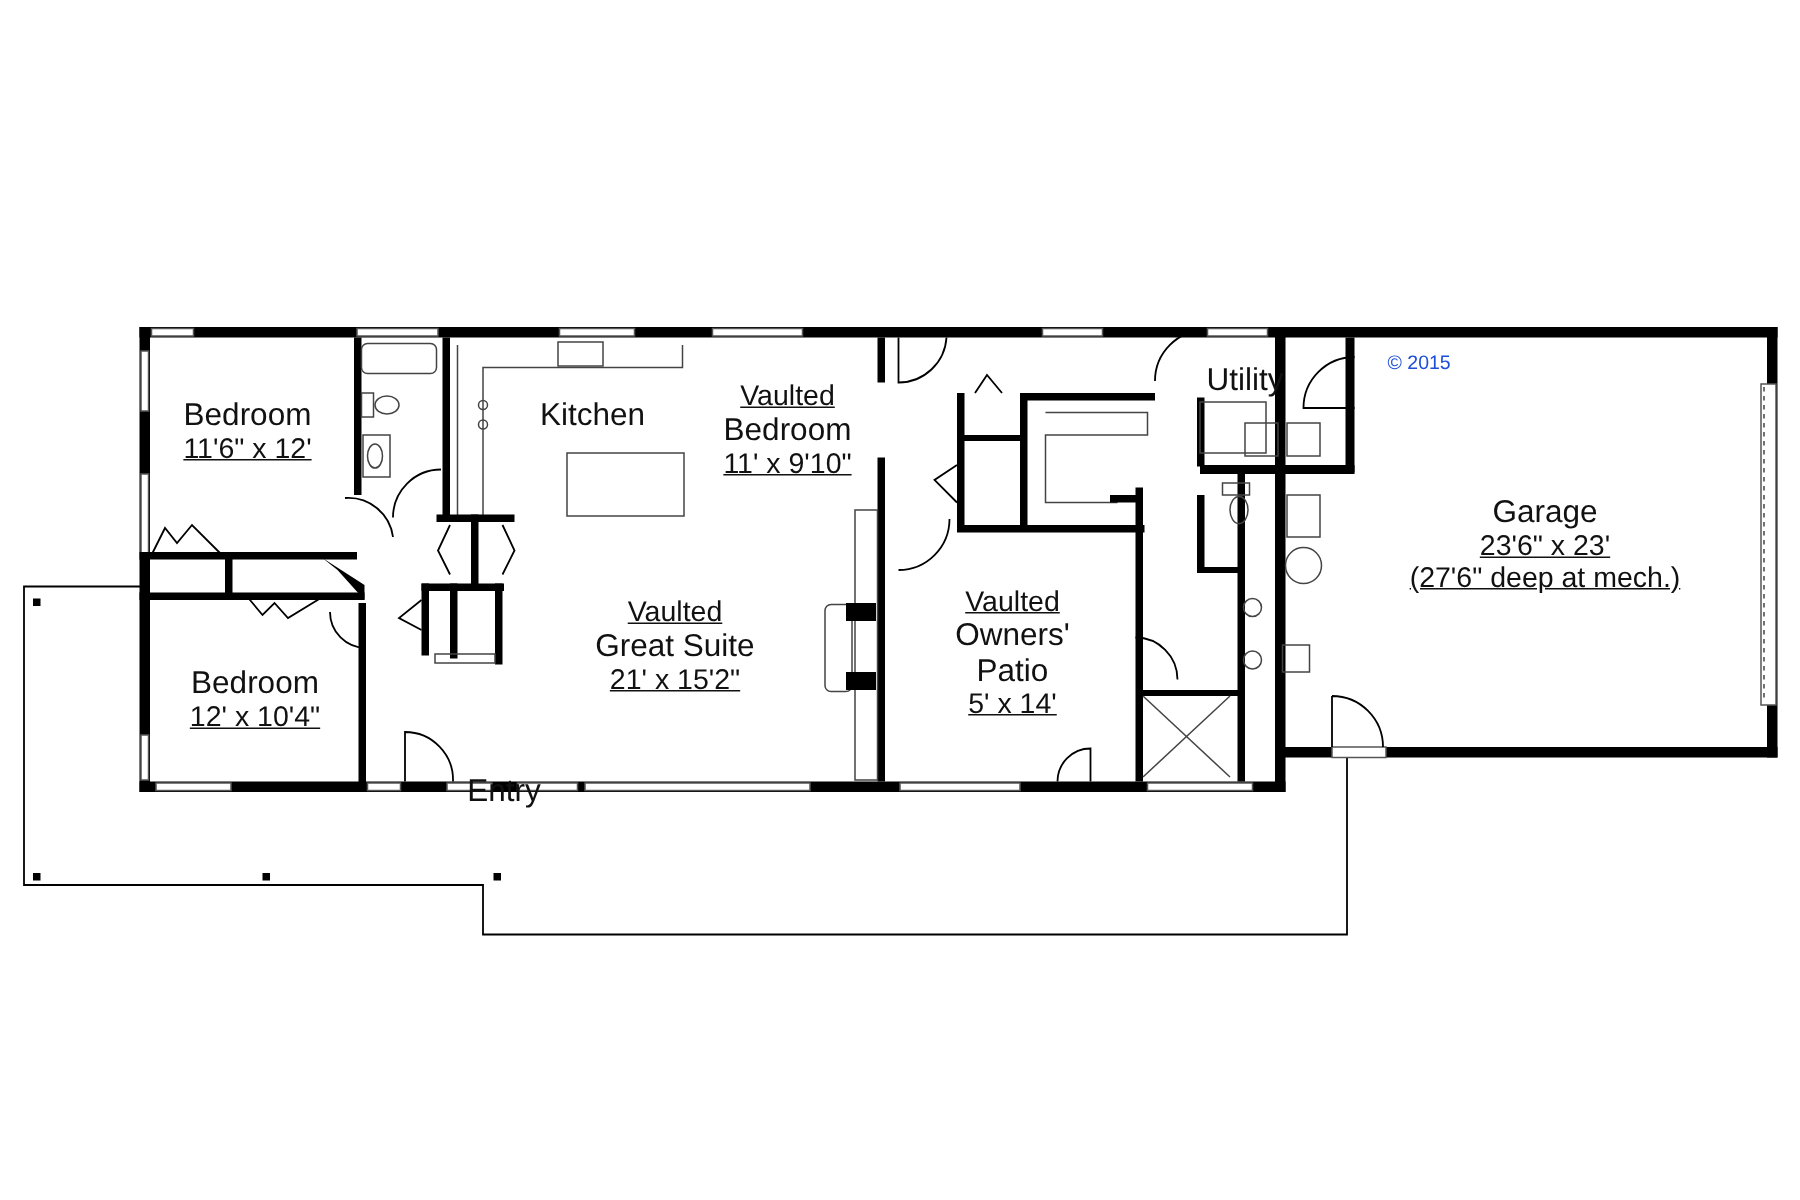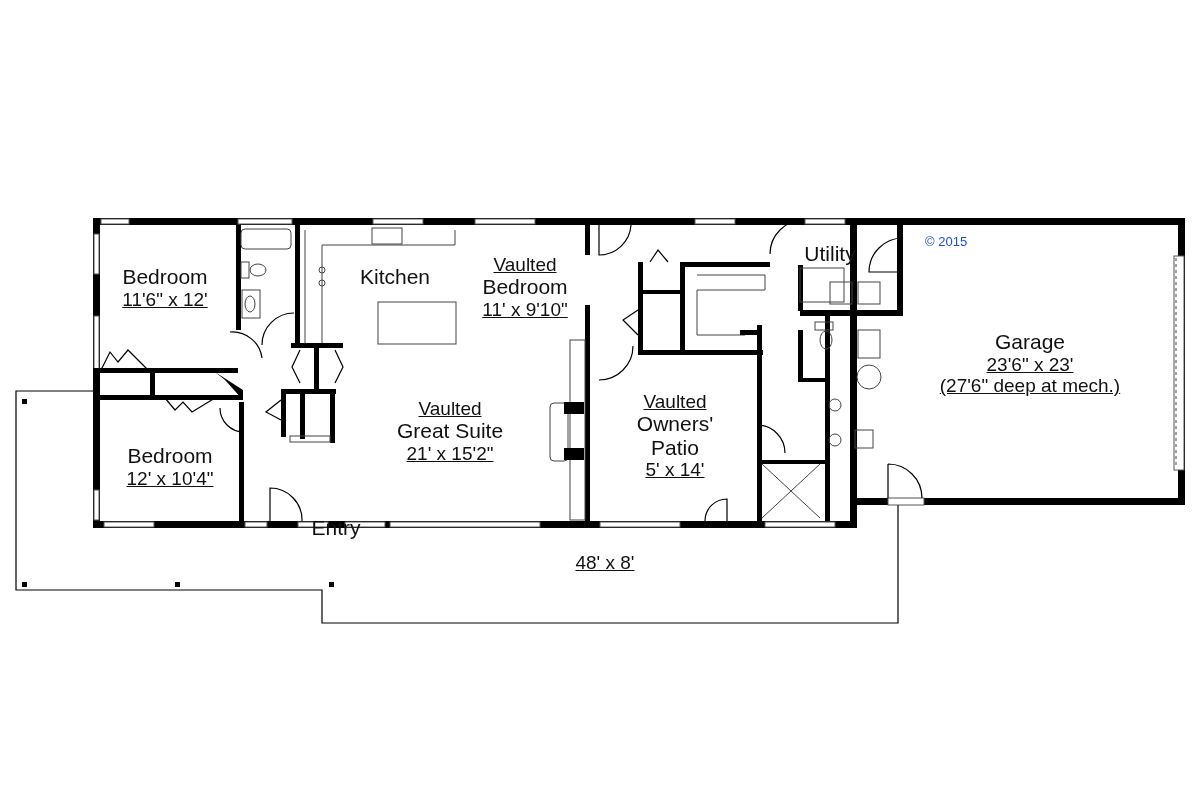--- a/index.html
+++ b/index.html
@@ -197,14 +197,13 @@
 
 <div class="copy" style="left:925px; top:234px;">© 2015</div>
 
 <div class="lbl" style="left:905px; top:330px; width:250px;">
   <span class="b">Garage</span>
   <span class="r">23'6" x 23'</span>
   <span class="r">(27'6" deep at mech.)</span>
 </div>
 
 <div class="lbl" style="left:505px; top:552px; width:200px;">
-  <span class="r">48' x 8'</span>
 </div>
 
 </body></html>

